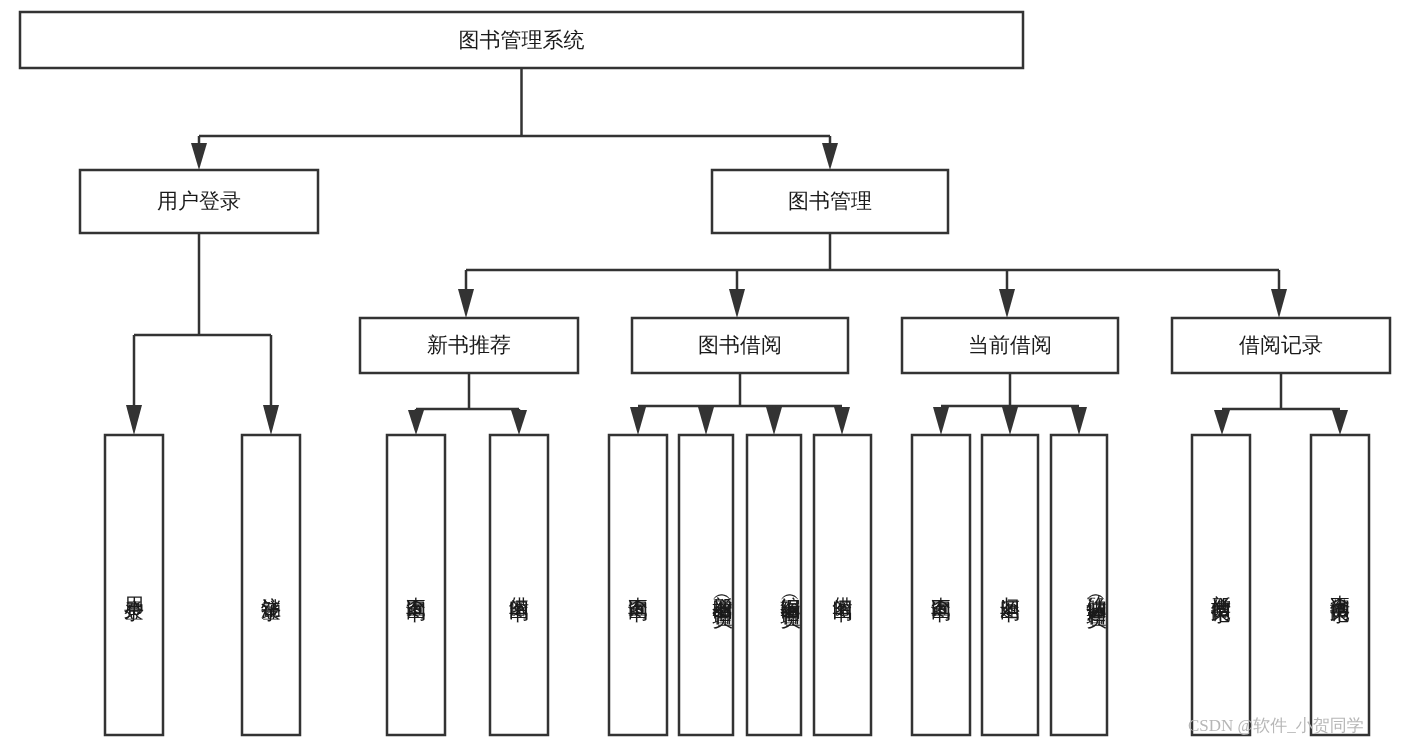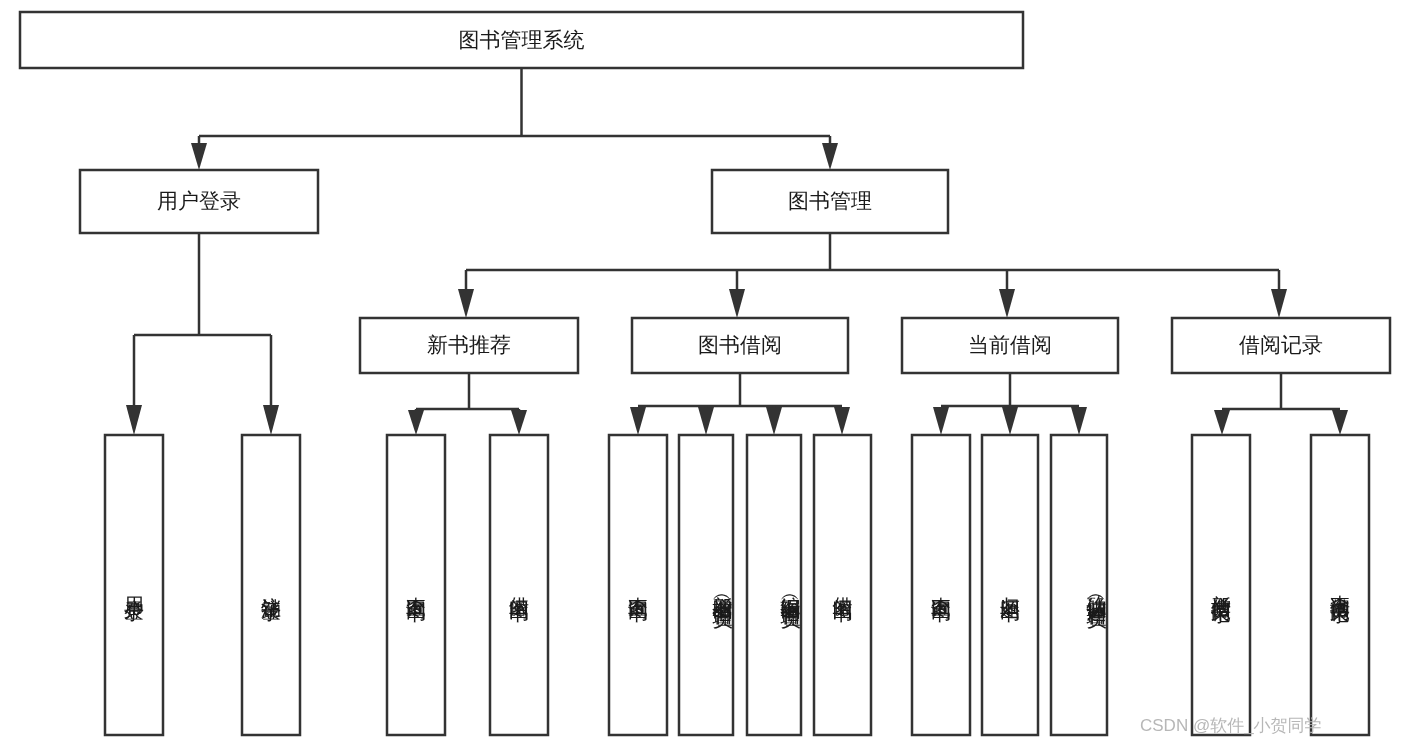--- a/index.html
+++ b/index.html
@@ -59,25 +59,25 @@
     display: flex;
     align-items: center;
     justify-content: center;
     letter-spacing: 2px;
     white-space: nowrap;
     pointer-events: none;
     user-select: none;
   }
   .watermark {
     position: absolute;
-    font-family: Liberation Sans, sans-serif;
+    font-family: Liberation Serif, serif;
     font-size: 17px;
     color: #b7b7b7;
     white-space: nowrap;
-    left: 1140px;
+    left: 1188px;
     top: 714px;
   }
 </style>
 </head>
 <body>
 
 <div id="diagram-root">
 
   <svg class="diagram-svg" viewBox="0 0 1405 747">
 

